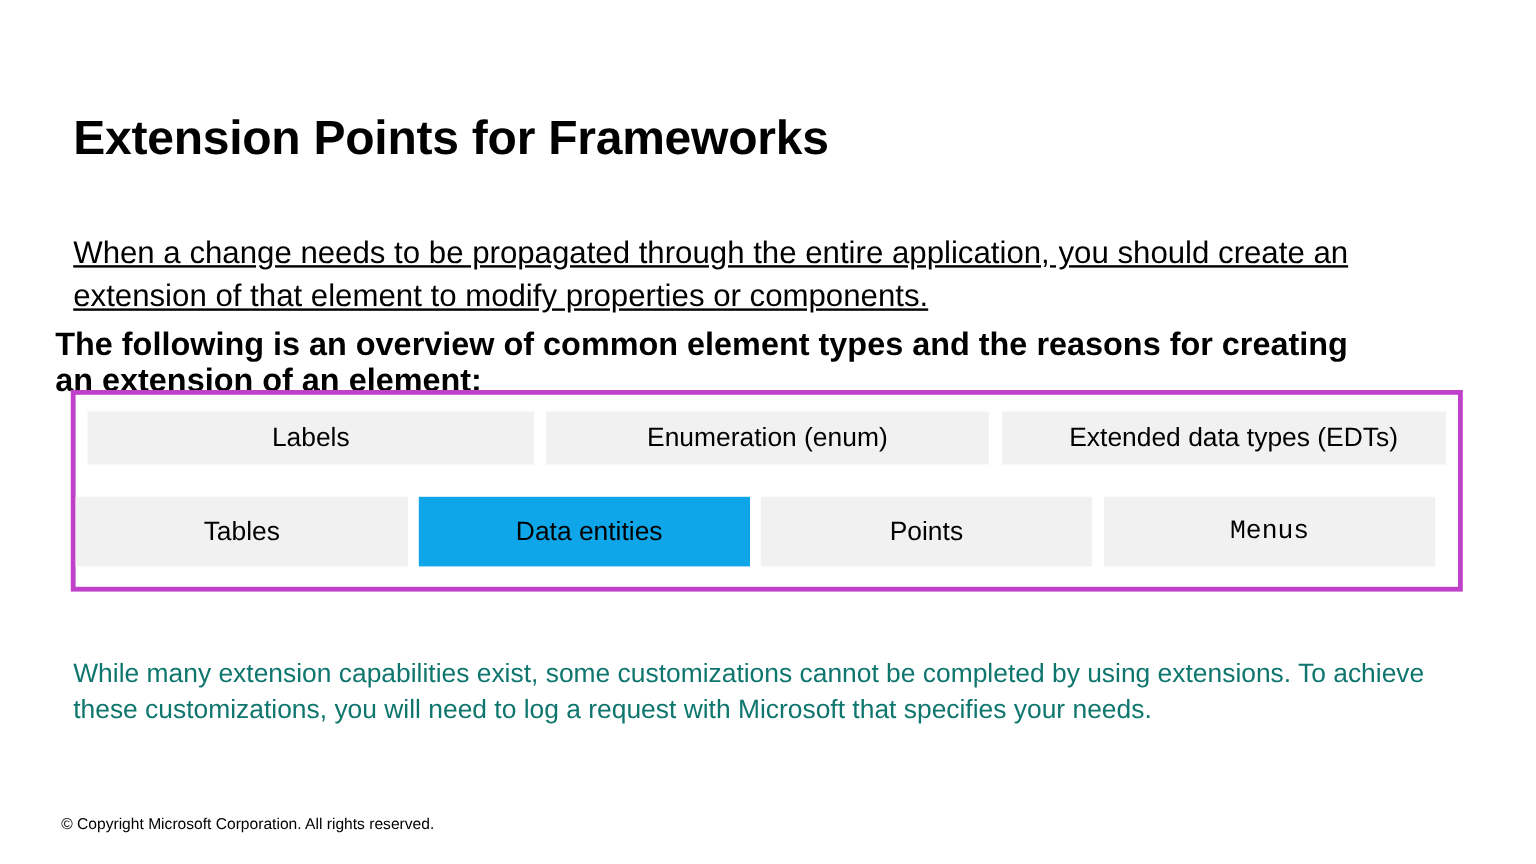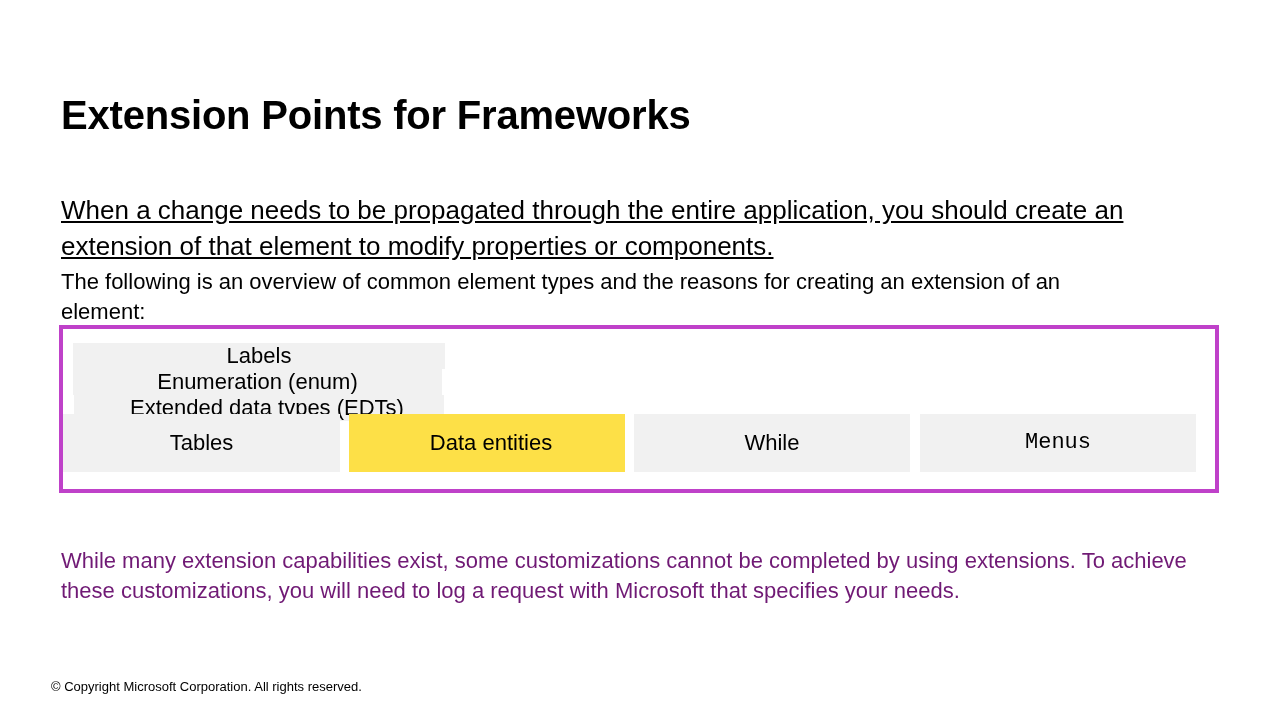--- a/index.html
+++ b/index.html
@@ -44,25 +44,25 @@
     font-size: 26px;
     font-weight: normal;
     line-height: 36px;
     color: #000000;
     text-decoration: underline;
   }
 
   
   .sub-paragraph {
     position: absolute;
-    left: 61px;
+    left: 46px;
     top: 245px;
     width: 1080px;
-    font-size: 22px;
-    font-weight: normal;
+    font-size: 27px;
+    font-weight: bold;
     line-height: 30px;
     color: #000000;
   }
 
   
   .element-group {
     position: absolute;
     left: 59px;
     top: 325px;
     width: 1160px;
@@ -73,21 +73,21 @@
   }
 
   .chip-row {
     position: absolute;
     left: 0;
     right: 0;
     display: flex;
     align-items: stretch;
   }
 
-  .chip-row-1 { top: 14px;  height: 44px; flex-direction: column; }
+  .chip-row-1 { top: 14px;  height: 44px; }
   .chip-row-2 { top: 85px;  height: 58px; }
 
   .chip {
     background: #f1f1f1;
     display: flex;
     align-items: center;
     justify-content: center;
     font-size: 22px;
     line-height: 26px;
     color: #000000;
@@ -109,21 +109,21 @@
   .chip-menus       { margin-left: 10px; width: 276px; font-family: Liberation Mono, monospace; }
 
   
   .closing-paragraph {
     position: absolute;
     left: 61px;
     top: 524px;
     width: 1140px;
     font-size: 22px;
     line-height: 30px;
-    color: #701a75;
+    color: #0f766e;
   }
 
   
   .footer-copyright {
     position: absolute;
     left: 51px;
     top: 678px;
     font-size: 13px;
     line-height: 18px;
     color: #000000;
@@ -143,22 +143,22 @@
   <div class="element-group" style="border-color: rgb(191, 65, 201);">
 
     <div class="chip-row chip-row-1">
       <div class="chip chip-labels" style="background: rgb(241, 241, 241);">Labels</div>
       <div class="chip chip-enum" style="background: rgb(241, 241, 241);">Enumeration (enum)</div>
       <div class="chip chip-edt" style="background: rgb(241, 241, 241);">Extended data types (EDTs)</div>
     </div>
 
     <div class="chip-row chip-row-2">
       <div class="chip chip-tables" style="background: rgb(241, 241, 241);">Tables</div>
-      <div class="chip chip-dataent" style="background: #fde047; padding-left: 16px;">Data entities</div>
-      <div class="chip chip-forms" style="background: rgb(241, 241, 241);">While</div>
+      <div class="chip chip-dataent" style="background: #0ea5e9; padding-left: 16px;">Data entities</div>
+      <div class="chip chip-forms" style="background: rgb(241, 241, 241);">Points</div>
       <div class="chip chip-menus" style="background: rgb(241, 241, 241);">Menus</div>
     </div>
 
   </div>
 
   <p class="closing-paragraph">While many extension capabilities exist, some customizations cannot be completed by using extensions. To achieve these customizations, you will need to log a request with Microsoft that specifies your needs.</p>
 
   <div class="footer-copyright">© Copyright Microsoft Corporation. All rights reserved.</div>
 
 </div>

